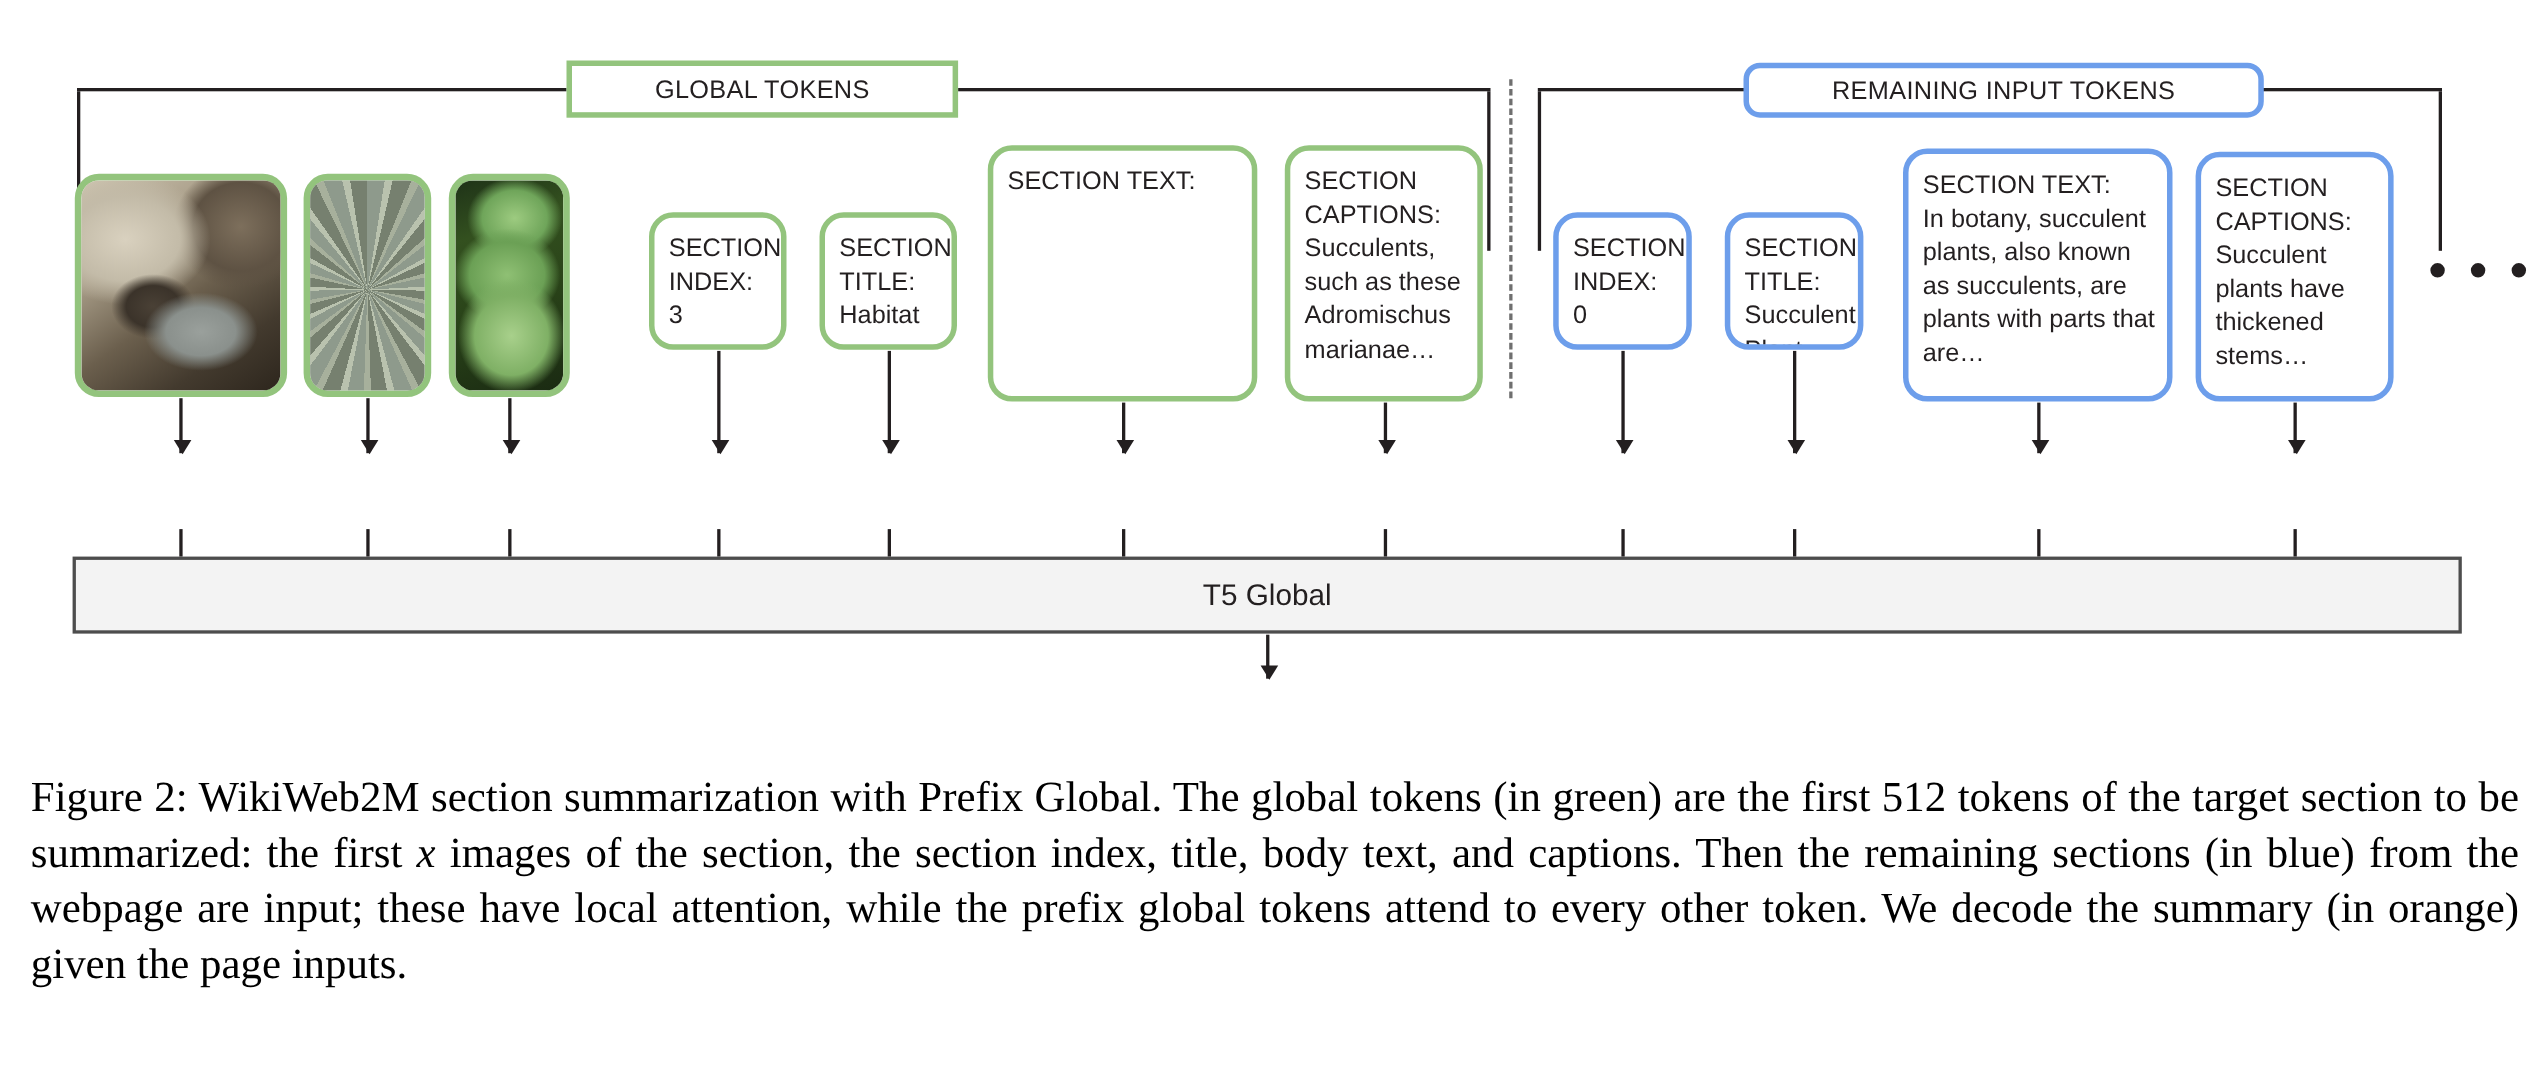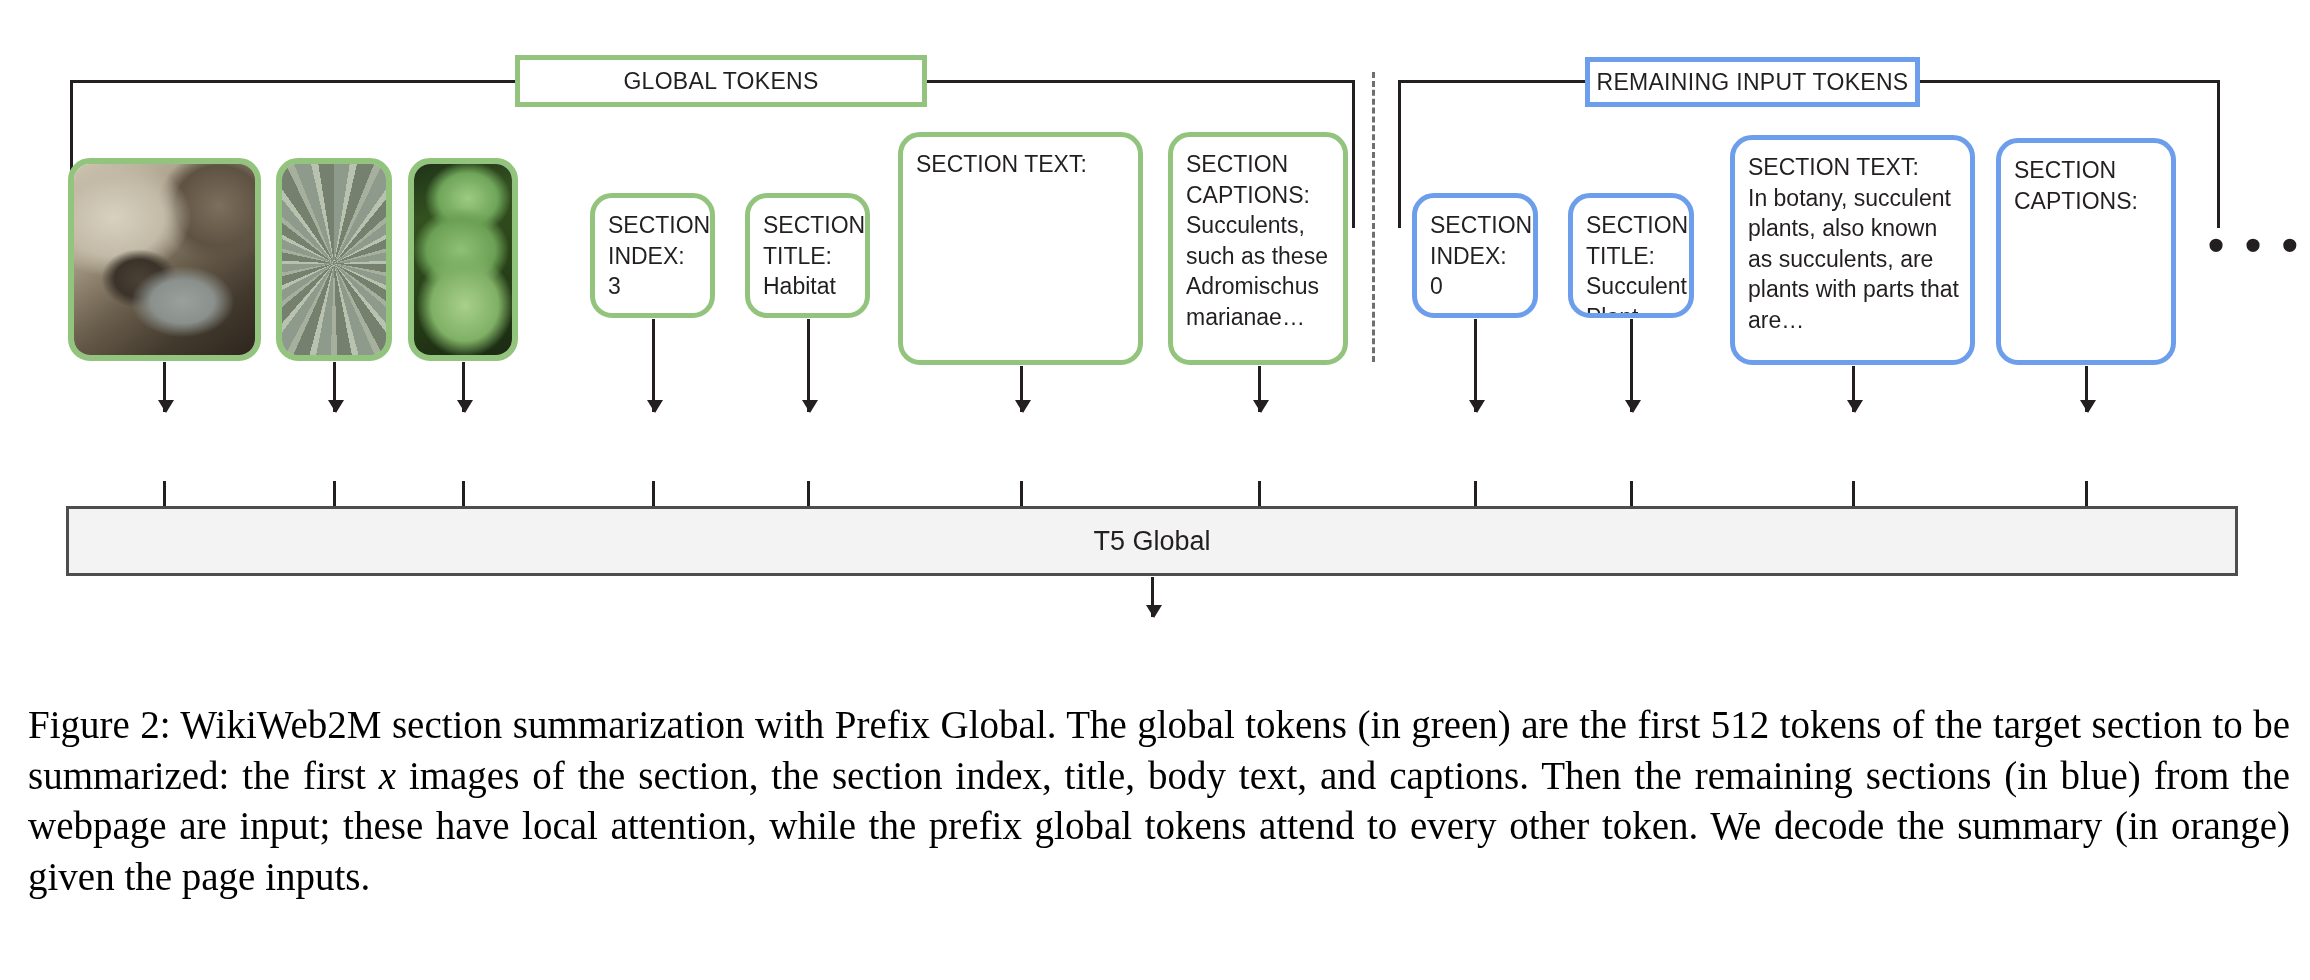--- a/index.html
+++ b/index.html
@@ -109,30 +109,30 @@
 </head>
 <body>
 
 <div id="figure">
 
   <div class="bracket" style="left:70px;top:80px;width:1285px;">
     <div class="leg l" style="height:145px;"></div>
     <div class="leg r" style="height:145px;"></div>
   </div>
 
-  <div class="label-box green" style="left:515px;top:55px;width:412px;height:52px;">
+  <div class="label-box green" style="left:515px;top:55px;width:356px;height:52px;">
     <span>GLOBAL TOKENS</span>
   </div>
 
   <div class="bracket" style="left:1398px;top:80px;width:822px;">
     <div class="leg l" style="height:145px;"></div>
     <div class="leg r" style="height:145px;"></div>
   </div>
 
-  <div class="label-box blue" style="left:1585px;top:57px;width:335px;height:50px;">
+  <div class="label-box blue" style="left:1585px;top:57px;width:473px;height:50px;border-radius:15px;">
     <span>REMAINING INPUT TOKENS</span>
   </div>
 
   <div class="divider" style="left:1372px;top:72px;height:290px;"></div>
 
   <div class="photo" style="left:68px;top:158px;width:193px;height:203px;">
     <div class="inner" style="background:
             radial-gradient(ellipse 46% 30% at 60% 72%, #9aa09c 0%, #8a908c 38%, rgba(138,144,140,0) 62%),
             radial-gradient(ellipse 30% 22% at 36% 60%, #4a4136 0%, #3b332a 45%, rgba(59,51,42,0) 70%),
             radial-gradient(ellipse 55% 40% at 22% 28%, #d9d1bf 0%, #c3bba8 50%, rgba(195,187,168,0) 78%),
@@ -184,20 +184,21 @@
     <div>Succulent Plant</div>
   </div>
 
   <div class="tok blue" style="left:1730px;top:135px;width:245px;height:230px;">
     <div>SECTION TEXT:</div>
     <div>In botany, succulent plants, also known as succulents, are plants with parts that are…</div>
   </div>
 
   <div class="tok blue" style="left:1996px;top:138px;width:180px;height:227px;">
     <div>SECTION CAPTIONS:</div>
+    <div>Succulent plants have thickened stems…</div>
   </div>
 
   <div class="ellipsis" style="left:2208px;top:222px;">• • •</div>
 
   <div class="arrow" style="left:163px;top:362px;height:50px;"></div>
   <div class="arrow" style="left:333px;top:362px;height:50px;"></div>
   <div class="arrow" style="left:462px;top:362px;height:50px;"></div>
   <div class="arrow" style="left:652px;top:319px;height:93px;"></div>
   <div class="arrow" style="left:807px;top:319px;height:93px;"></div>
   <div class="arrow" style="left:1020px;top:366px;height:46px;"></div>

